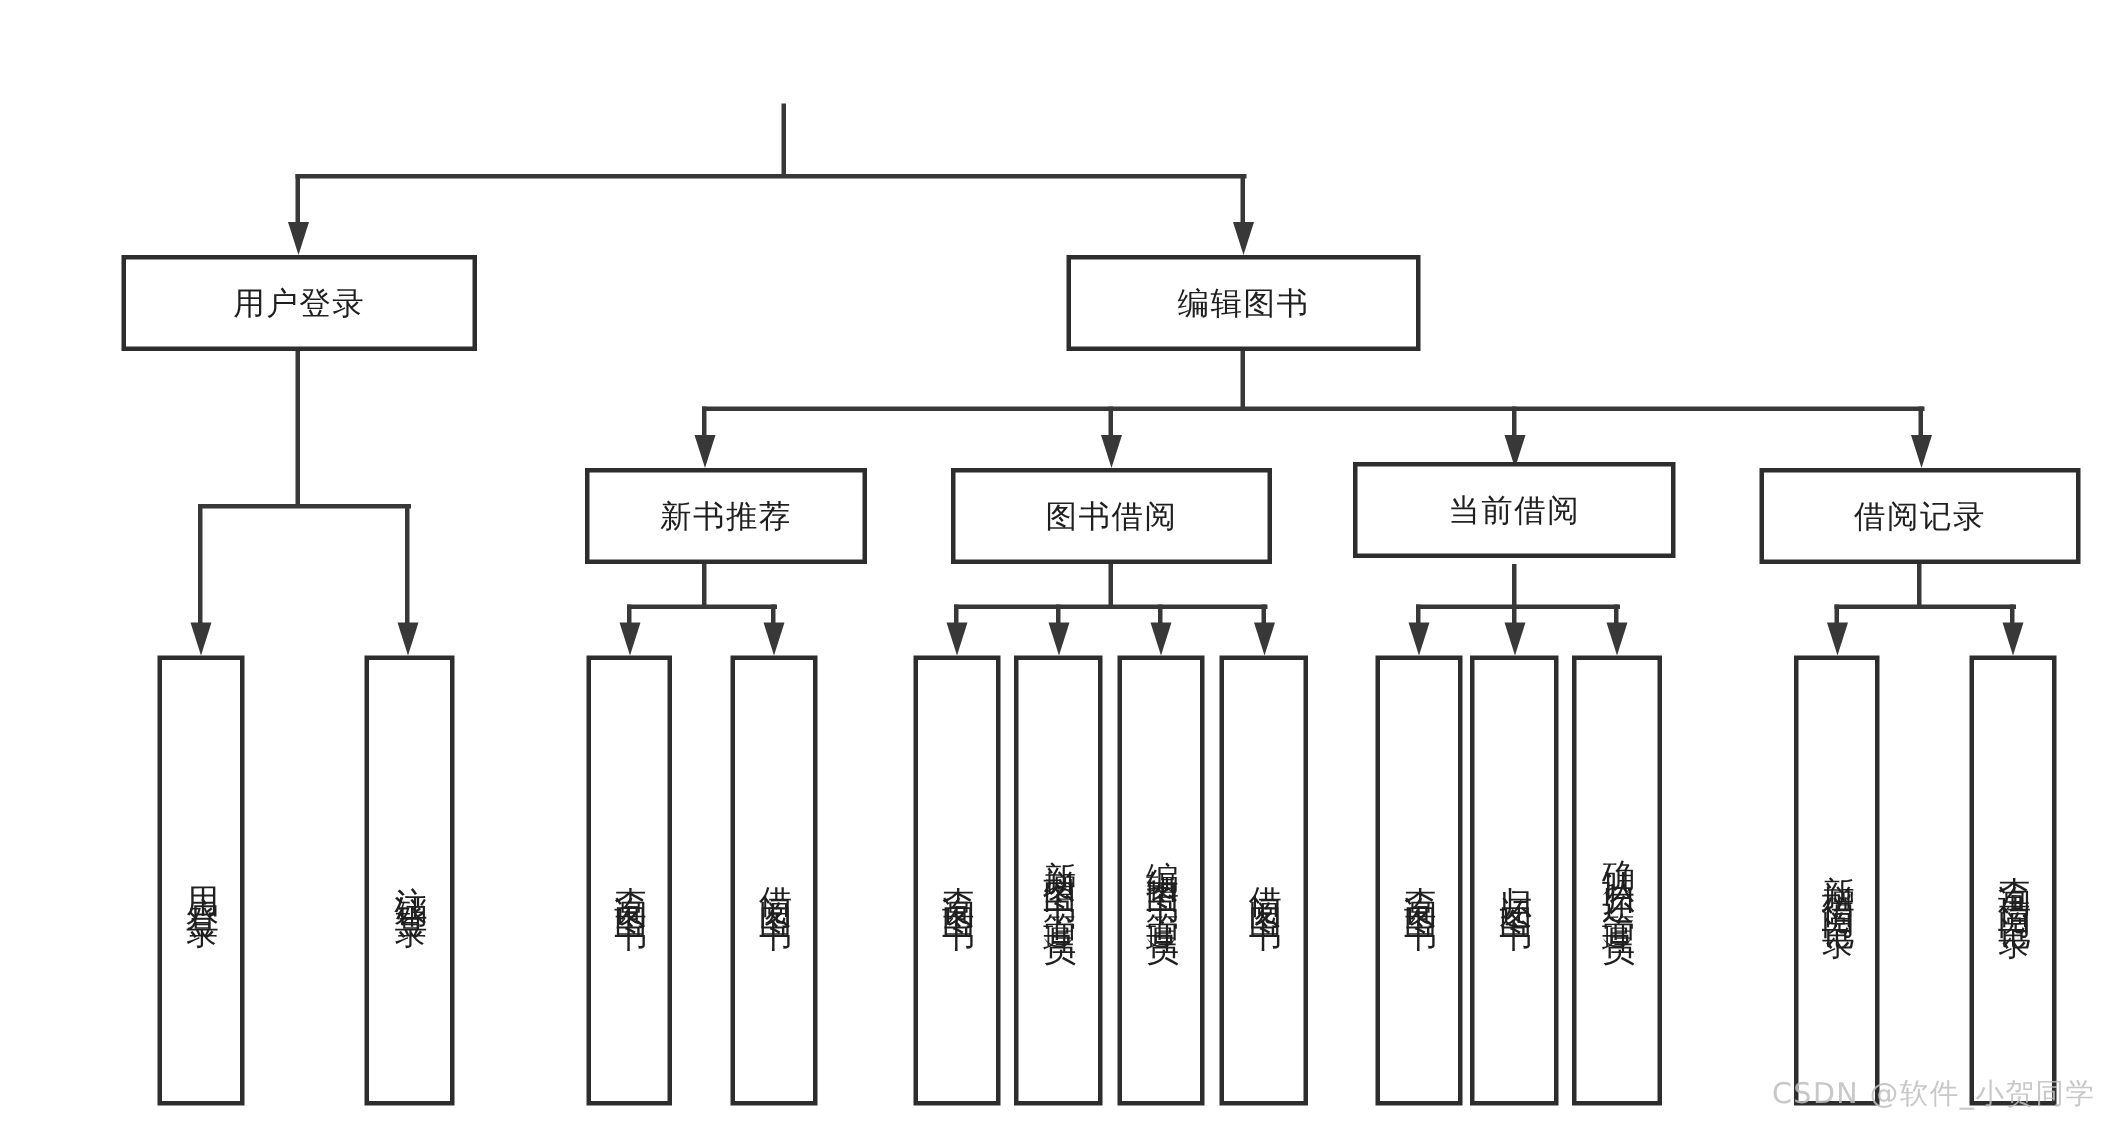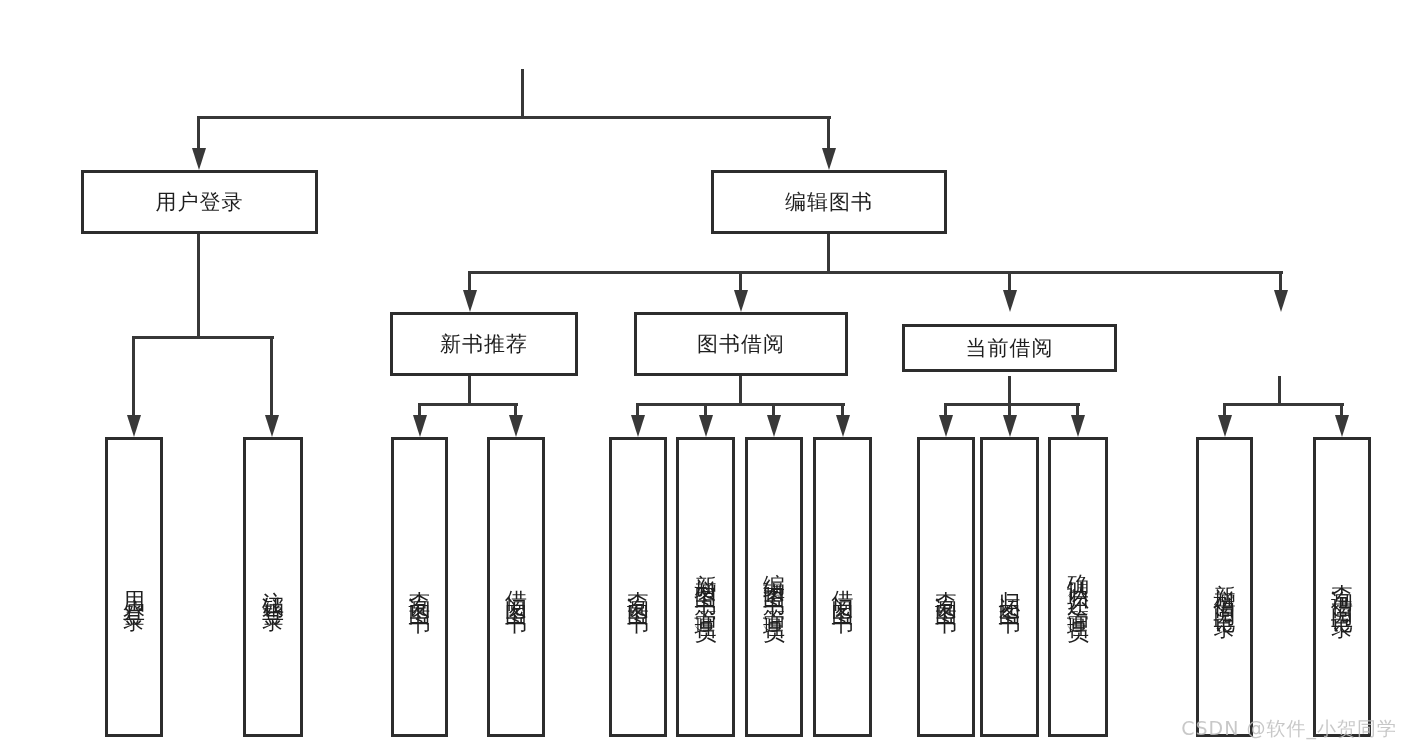--- a/index.html
+++ b/index.html
@@ -96,21 +96,22 @@
   <div class="vline" style="left:739px;top:271px;height:21px;"></div>
   <div class="vline" style="left:1008px;top:271px;height:21px;"></div>
   <div class="vline" style="left:1279px;top:271px;height:21px;"></div>
   <div class="arrow" style="left:463px;top:290px;"></div>
   <div class="arrow" style="left:734px;top:290px;"></div>
   <div class="arrow" style="left:1003px;top:290px;"></div>
   <div class="arrow" style="left:1274px;top:290px;"></div>
 
   <div class="node" style="left:363px;top:312px;width:188px;height:64px;margin-left:27px;">新书推荐</div>
   <div class="node" style="left:634px;top:312px;width:214px;height:64px;">图书借阅</div>
-  <div class="node" style="left:902px;top:324px;width:215px;height:48px;">当前借阅</div>
+  <div class="node" style="left:902px;top:308px;width:215px;height:64px;">当前借阅</div>
+  <div class="node" style="left:1173px;top:312px;width:214px;height:64px;">借阅记录</div>
 
   <div class="vline" style="left:468px;top:376px;height:29px;"></div>
   <div class="hline" style="left:418px;top:403px;width:100px;"></div>
   <div class="vline" style="left:418px;top:403px;height:14px;"></div>
   <div class="vline" style="left:514px;top:403px;height:14px;"></div>
   <div class="arrow" style="left:413px;top:415px;"></div>
   <div class="arrow" style="left:509px;top:415px;"></div>
 
   <div class="vline" style="left:739px;top:376px;height:29px;"></div>
   <div class="hline" style="left:636px;top:403px;width:209px;"></div>

